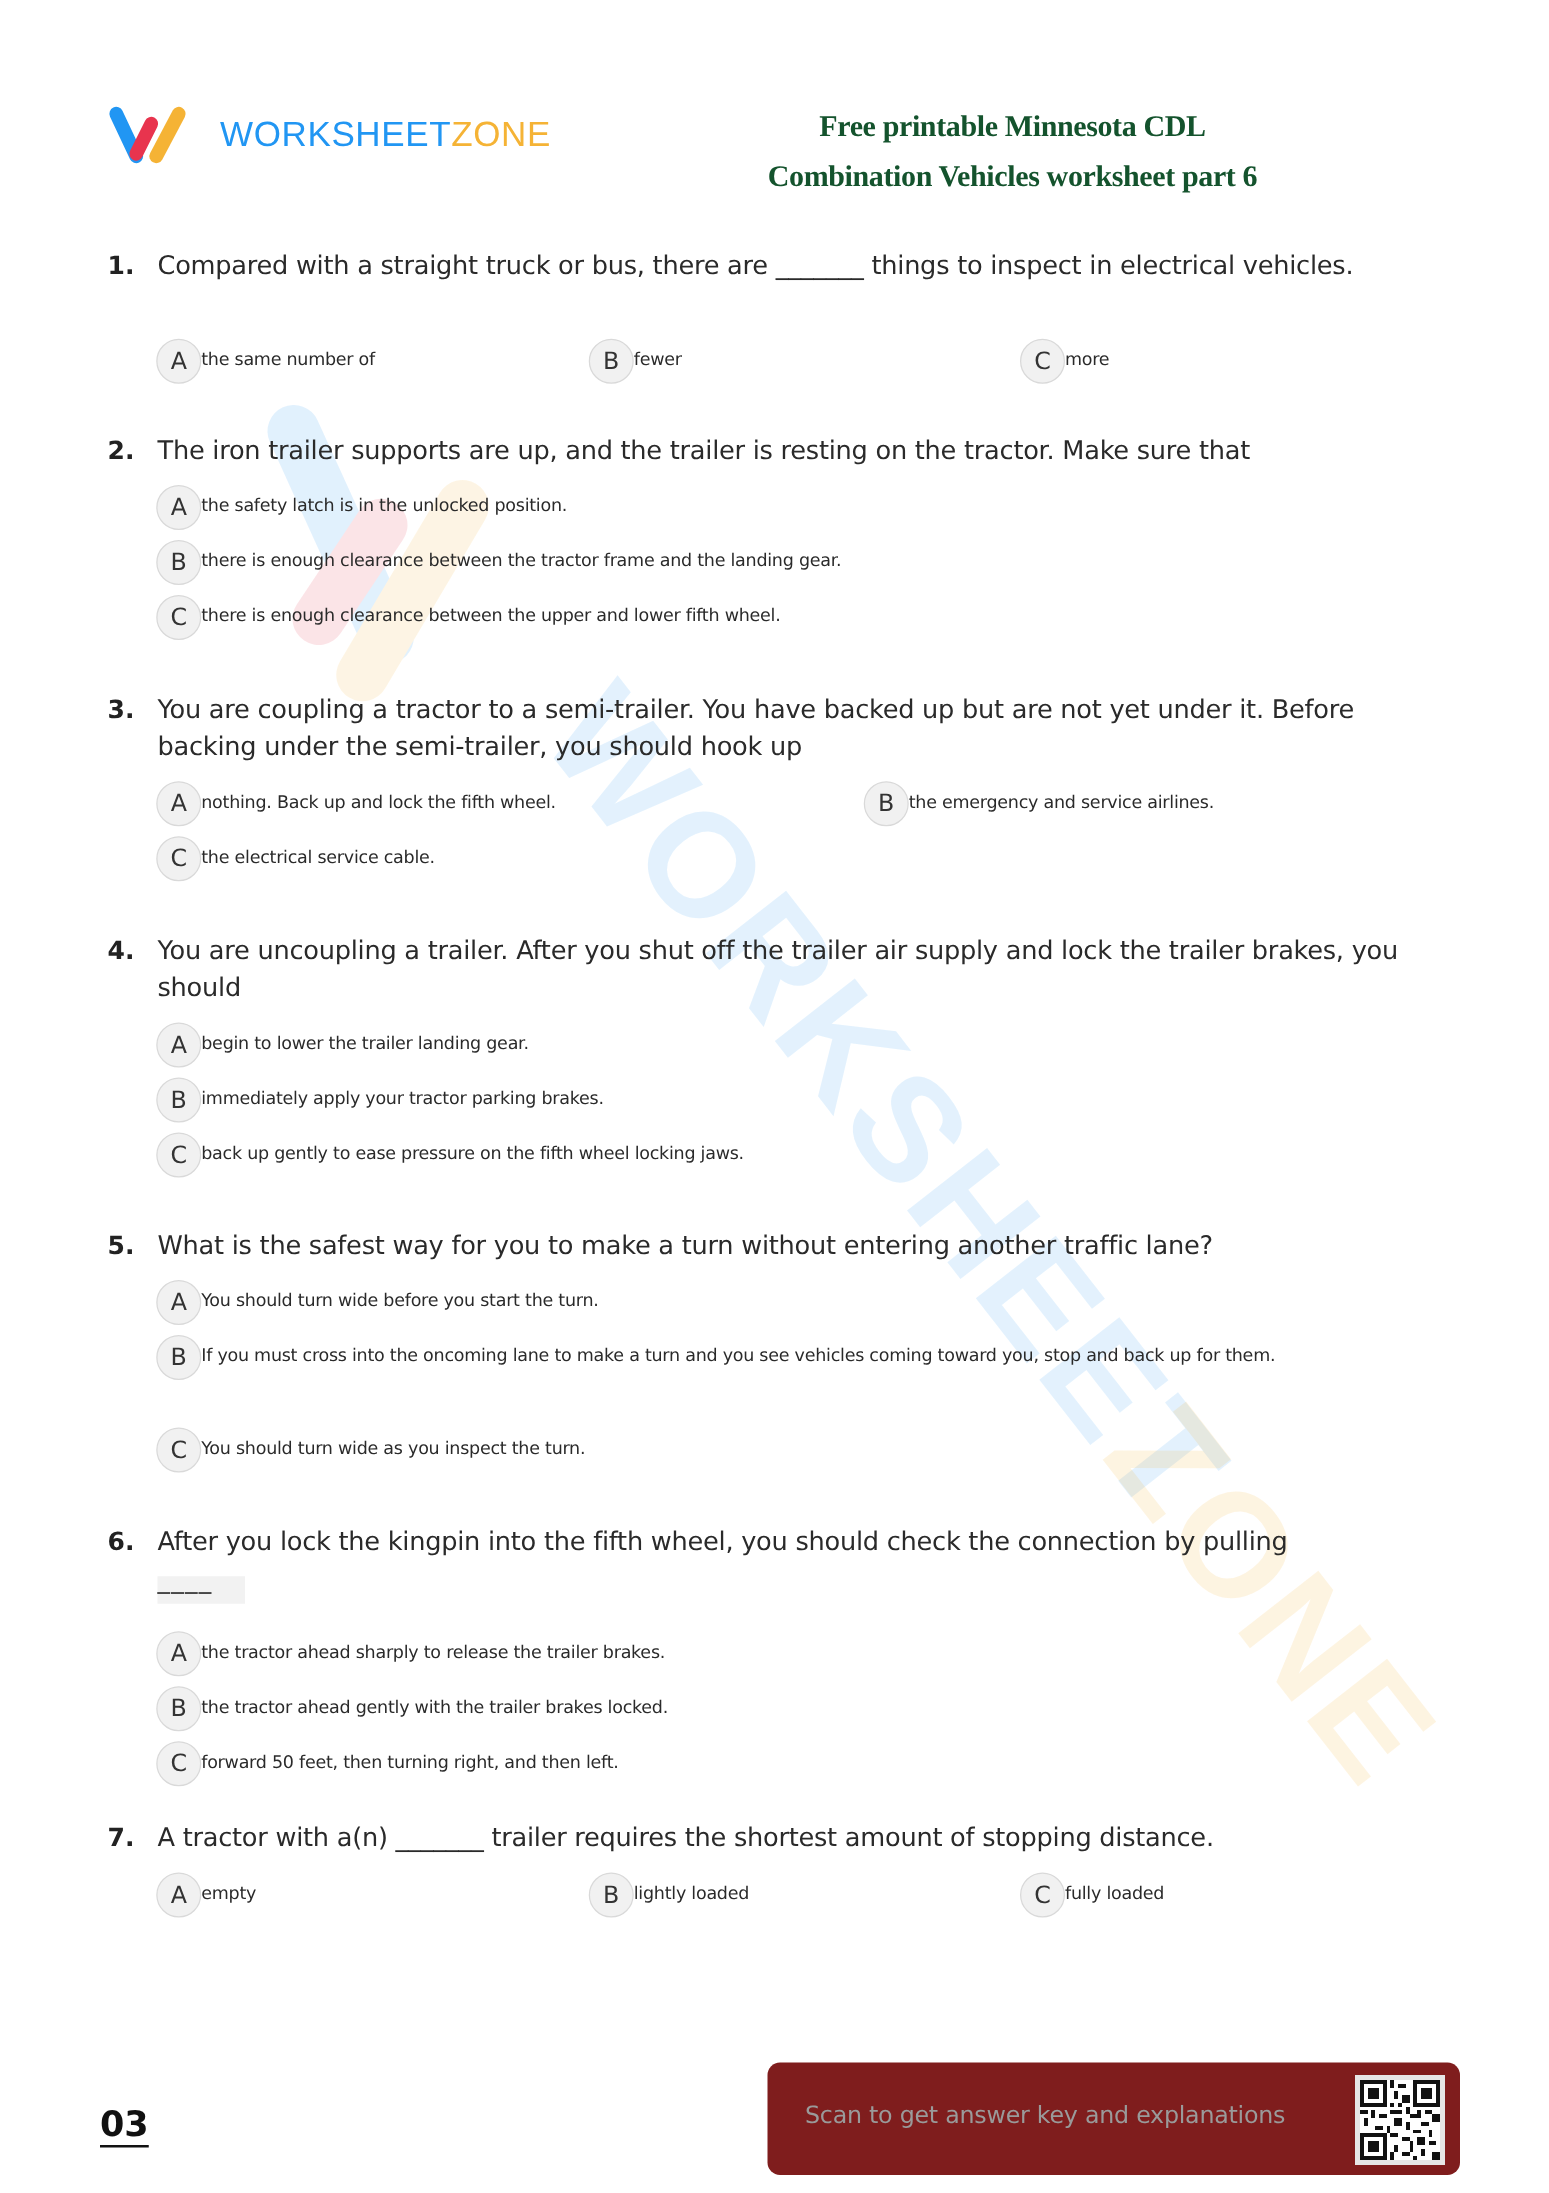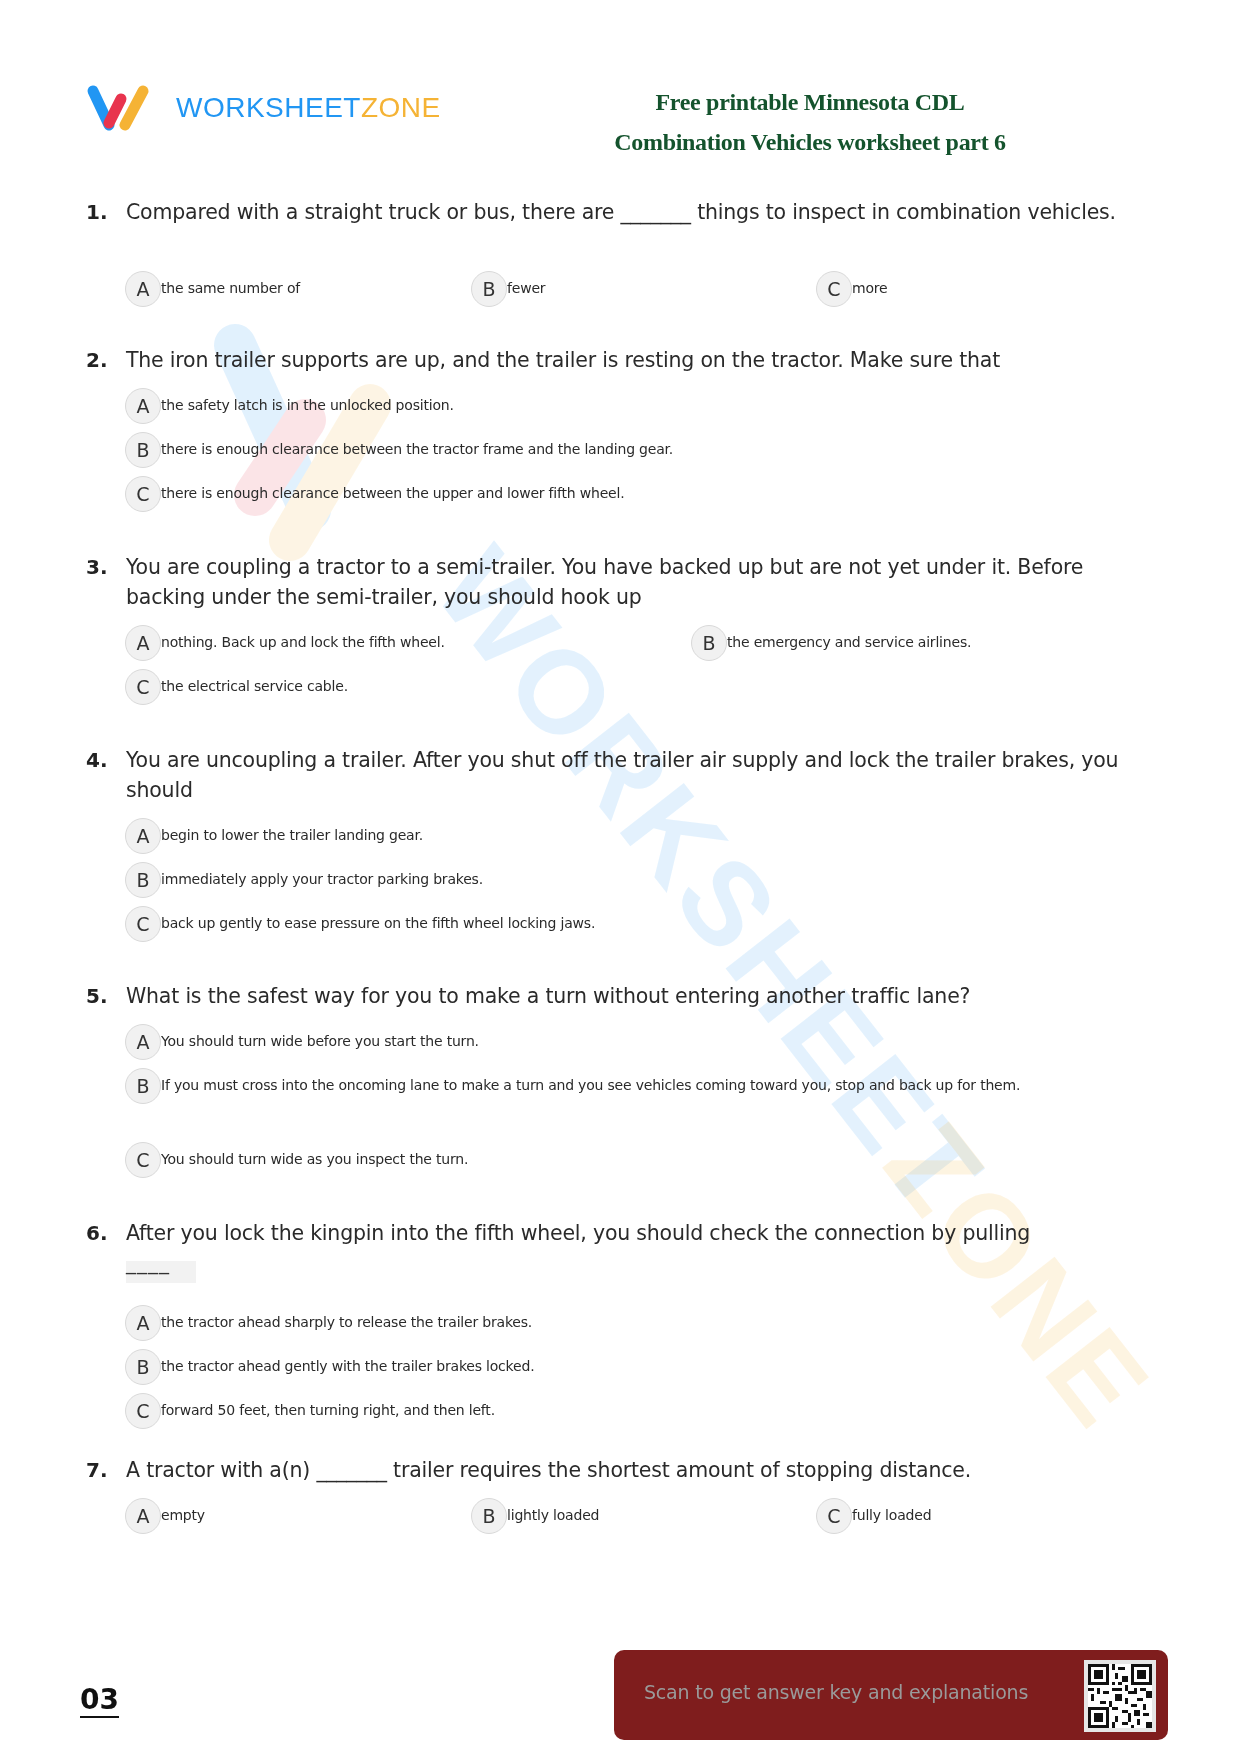--- a/index.html
+++ b/index.html
@@ -62,21 +62,21 @@
     <div class="logo-text"><span class="w1">WORKSHEET</span><span class="w2">ZONE</span></div>
   </div>
 
   <div class="title">
     <div>Free printable Minnesota CDL</div>
     <div>Combination Vehicles worksheet part 6</div>
   </div>
 
   <div class="q" style="top:198px;height:110px">
     <div class="q-num">1.</div>
-    <div class="q-text">Compared with a straight truck or bus, there are _______ things to inspect in combination vehicles.</div>
+    <div class="q-text">Compared with a straight truck or bus, there are _______ things to inspect in electrical vehicles.</div>
     <div class="opt" style="left:39px;top:76px">
       <div class="opt-letter">A</div>
       <div class="opt-text">the same number of</div>
     </div>
     <div class="opt" style="left:385px;top:76px">
       <div class="opt-letter">B</div>
       <div class="opt-text">fewer</div>
     </div>
     <div class="opt" style="left:730px;top:76px">
       <div class="opt-letter">C</div>

